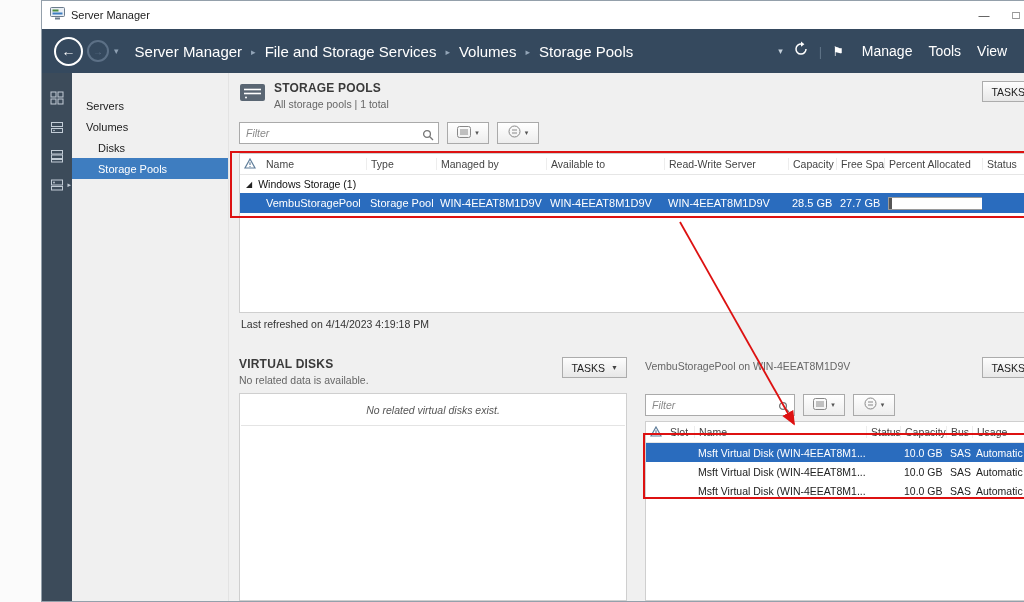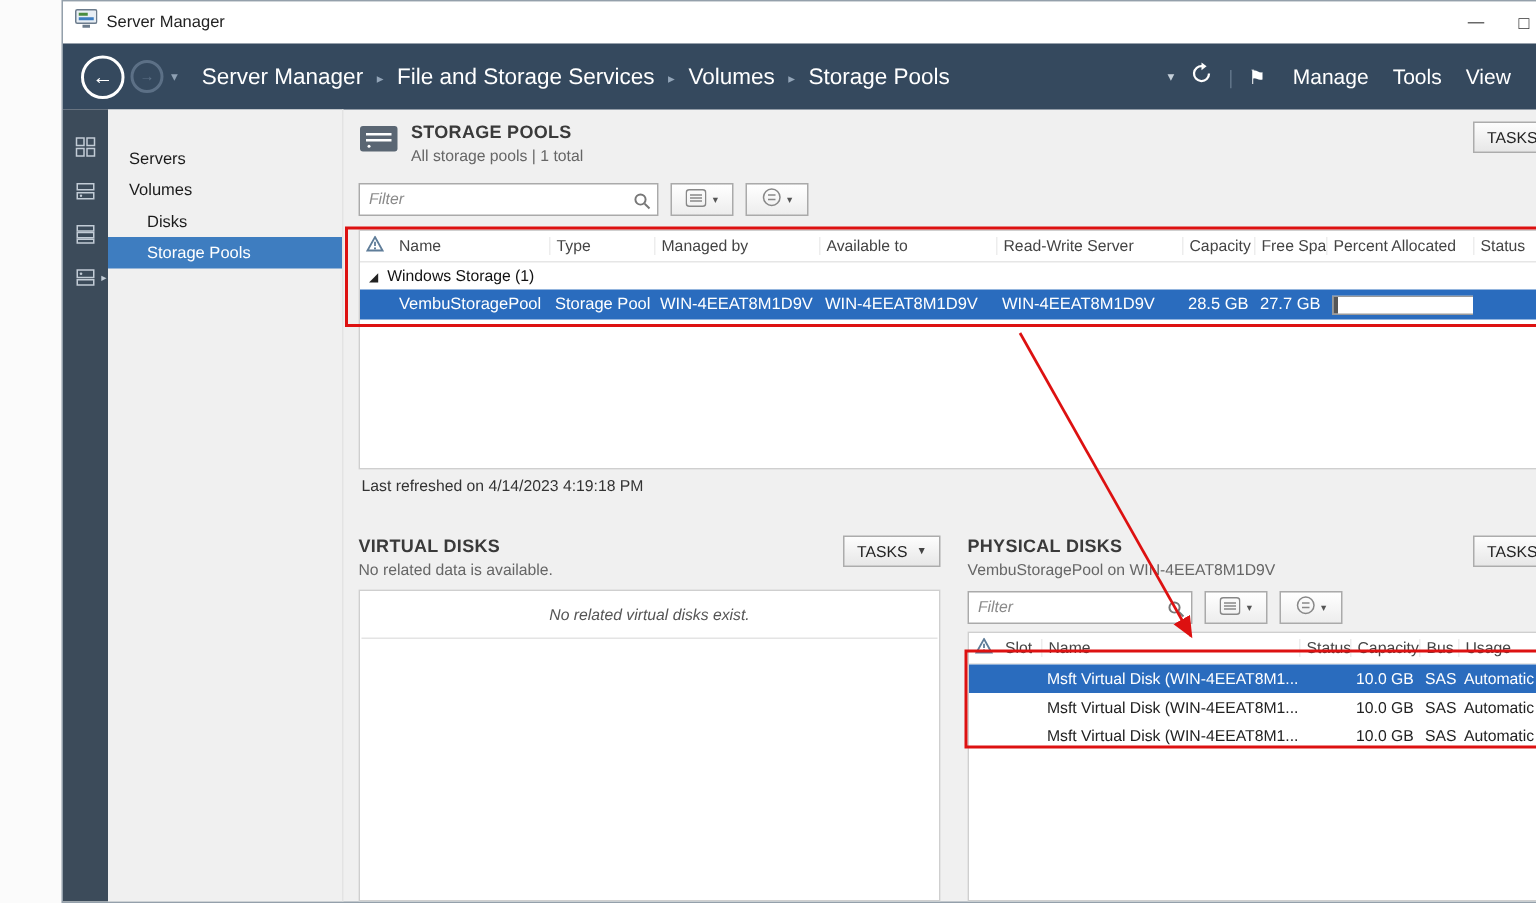--- a/index.html
+++ b/index.html
@@ -285,21 +285,20 @@
             </button>
           </div>
           <div class="vd-body">
             <div class="vd-empty">No related virtual disks exist.</div>
           </div>
         </div>
 
         <div class="tile-pd">
           <div class="tile-head" style="height:34px;">
             <div>
-              <div class="tile-title">PHYSICAL DISKS</div>
               <div class="tile-sub">VembuStoragePool on WIN-4EEAT8M1D9V</div>
             </div>
             <button class="tasks">
               <span>TASKS</span>
               <span class="tcaret">▼</span>
             </button>
           </div>
           <div class="toolbar" style="margin:2px 0 4px 0;">
             <span class="filterwrap">
               <input class="filter narrow" placeholder="Filter" style="">

